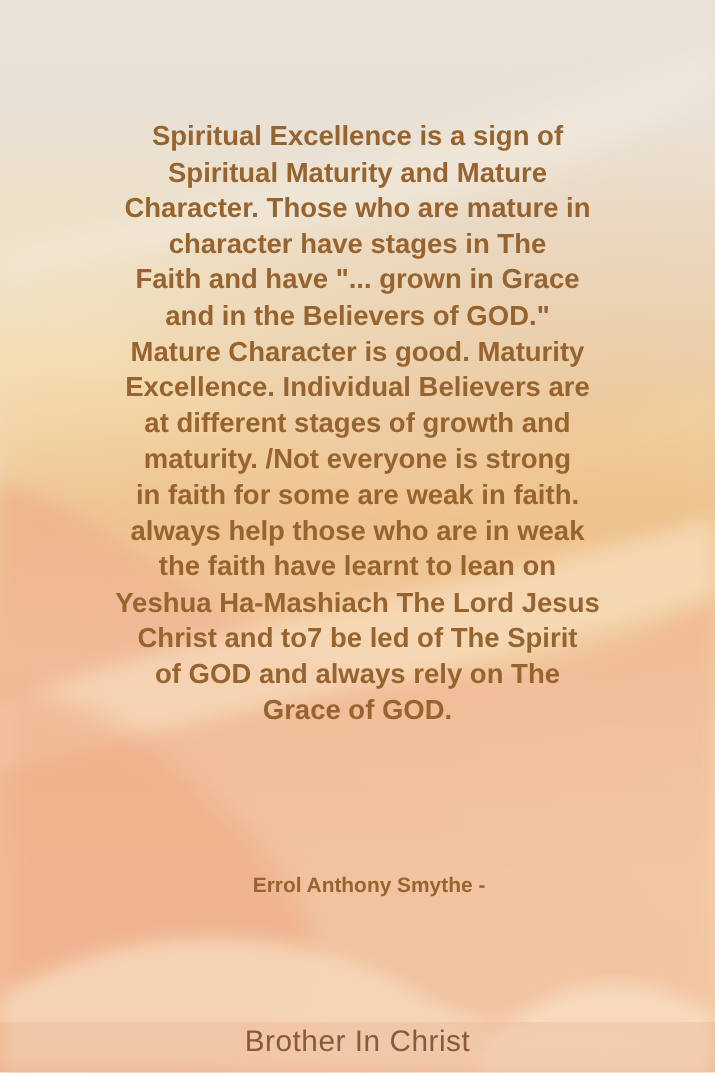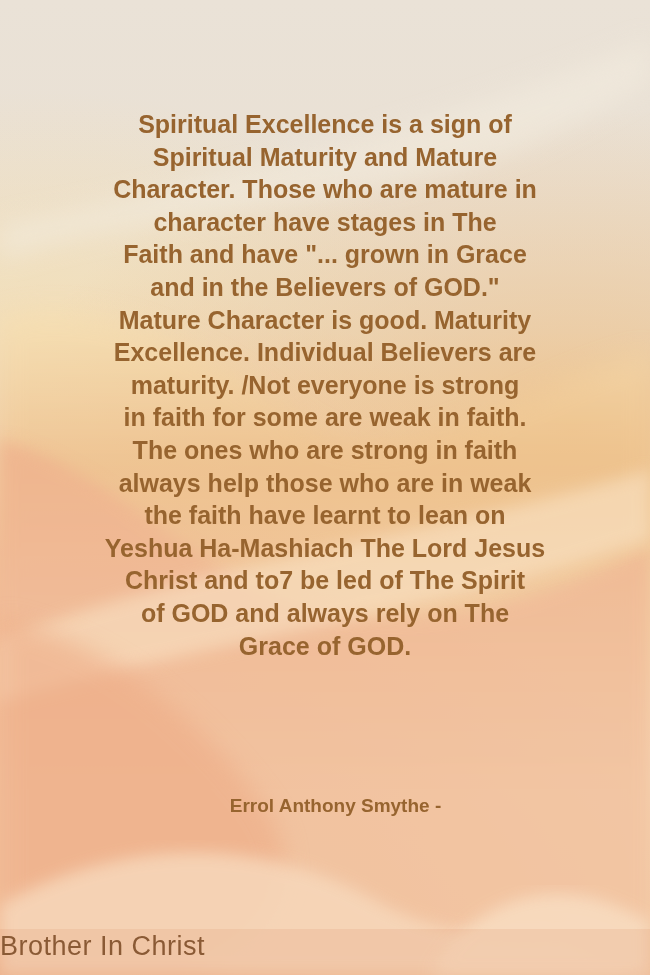--- a/index.html
+++ b/index.html
@@ -44,21 +44,21 @@
   }
   .footer-band{
     position:absolute;
     left:0; top:929px;
     width:650px; height:46px;
     background:rgba(224,146,104,0.18);
   }
   .footer-text{
     position:absolute;
     left:0; right:0; top:931px;
-    text-align:left;
+    text-align:center;
     color:#8a5a35;
     font-weight:400;
     font-size:27px;
     letter-spacing:0.5px;
   }
 </style>
 </head>
 <body>
 
 <div class="canvas">
@@ -102,23 +102,23 @@
   <div class="quote">
     <div>
         <div class="quote-line">Spiritual Excellence is a sign of</div>
         <div class="quote-line">Spiritual Maturity and Mature</div>
         <div class="quote-line">Character. Those who are mature in</div>
         <div class="quote-line">character have stages in The</div>
         <div class="quote-line">Faith and have "... grown in Grace</div>
         <div class="quote-line">and in the Believers of GOD."</div>
         <div class="quote-line">Mature Character is good. Maturity</div>
         <div class="quote-line">Excellence. Individual Believers are</div>
+        <div class="quote-line">at different stages of growth and</div>
         <div class="quote-line">maturity. /Not everyone is strong</div>
         <div class="quote-line">in faith for some are weak in faith.</div>
-        <div class="quote-line">The ones who are strong in faith</div>
         <div class="quote-line">always help those who are in weak</div>
         <div class="quote-line">the faith have learnt to lean on</div>
         <div class="quote-line">Yeshua Ha-Mashiach The Lord Jesus</div>
         <div class="quote-line">Christ and to7 be led of The Spirit</div>
         <div class="quote-line">of GOD and always rely on The</div>
         <div class="quote-line">Grace of GOD.</div>
       </div>
   </div>
 
   <div class="attribution">Errol Anthony Smythe -</div>

